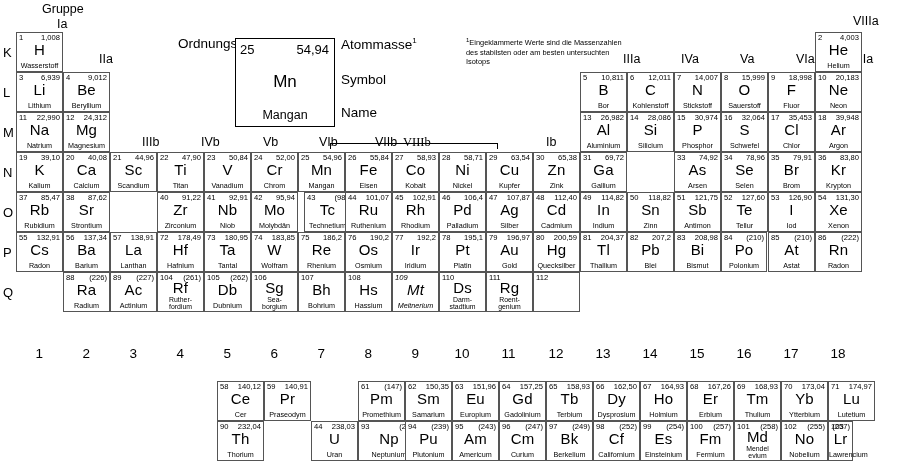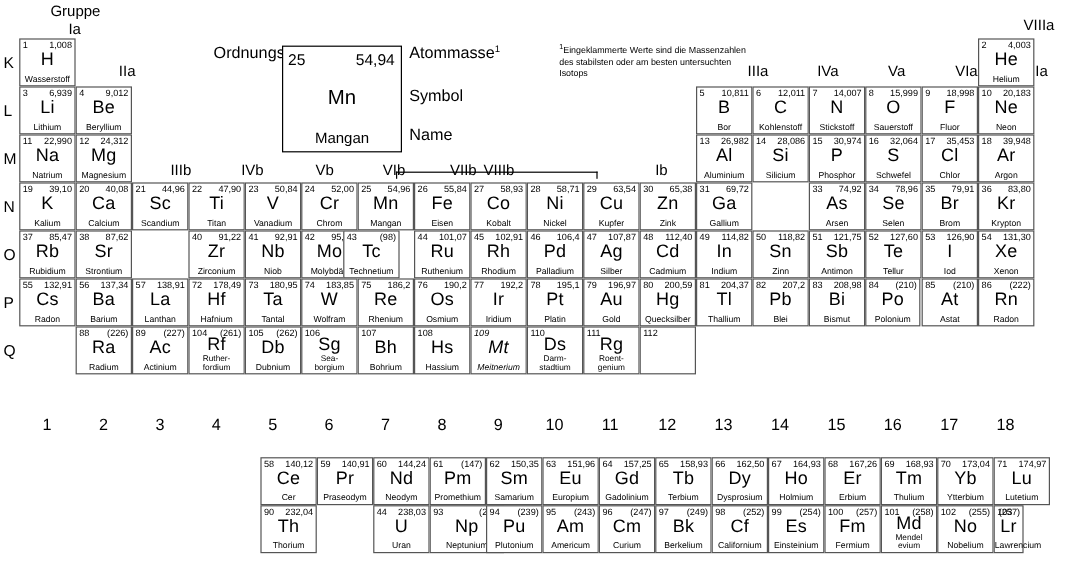--- a/index.html
+++ b/index.html
@@ -75,21 +75,21 @@
 
   <div class="lbl grp-head" style="left:42px;top:2px;">Gruppe</div>
   <div class="lbl grp-head" style="left:57px;top:17px;">Ia</div>
   <div class="lbl grp-head" style="left:99px;top:52px;">IIa</div>
 
   <div class="lbl grp-head" style="left:142px;top:135px;">IIIb</div>
   <div class="lbl grp-head" style="left:201px;top:135px;">IVb</div>
   <div class="lbl grp-head" style="left:263px;top:135px;">Vb</div>
   <div class="lbl grp-head" style="left:319px;top:135px;">VIb</div>
   <div class="lbl grp-head" style="left:375px;top:135px;">VIIb</div>
-  <div class="lbl grp-head" style="left:403px;top:135px;">VIIIb</div>
+  <div class="lbl grp-head" style="left:403px;top:135px;font-family:Liberation Serif, serif;">VIIIb</div>
   <div class="lbl grp-head" style="left:546px;top:135px;">Ib</div>
   <div class="lbl grp-head" style="left:601px;top:135px;">IIb</div>
 
   <div class="lbl grp-head" style="left:623px;top:52px;">IIIa</div>
   <div class="lbl grp-head" style="left:681px;top:52px;">IVa</div>
   <div class="lbl grp-head" style="left:740px;top:52px;">Va</div>
   <div class="lbl grp-head" style="left:796px;top:52px;">VIa</div>
   <div class="lbl grp-head" style="left:851px;top:52px;">VIIa</div>
   <div class="lbl grp-head" style="left:853px;top:14px;">VIIIa</div>
 
@@ -423,21 +423,21 @@
       <div class="nm">Niob</div>
     </div>
     <div class="cell" style="left: 251px; top: 192px; width: 47px;">
       <div class="top">
         <span class="num">42</span>
         <span class="mass">95,94</span>
       </div>
       <div class="sym">Mo</div>
       <div class="nm">Molybdän</div>
     </div>
-    <div class="cell" style="left: 286px; top: 192px; width: 47px;">
+    <div class="cell" style="left: 304px; top: 192px; width: 47px;">
       <div class="top">
         <span class="num">43</span>
         <span class="mass">(98)</span>
       </div>
       <div class="sym">Tc</div>
       <div class="nm">Technetium</div>
     </div>
     <div class="cell" style="left: 345px; top: 192px; width: 47px;">
       <div class="top">
         <span class="num">44</span>
@@ -766,28 +766,20 @@
       <div class="sym">Ce</div>
       <div class="nm">Cer</div>
     </div>
     <div class="cell" style="left: 264px; top: 381px; width: 47px;">
       <div class="top">
         <span class="num">59</span>
         <span class="mass">140,91</span>
       </div>
       <div class="sym">Pr</div>
       <div class="nm">Praseodym</div>
-    </div>
-    <div class="cell" style="left: 311px; top: 381px; width: 47px;">
-      <div class="top">
-        <span class="num">60</span>
-        <span class="mass">144,24</span>
-      </div>
-      <div class="sym">Nd</div>
-      <div class="nm">Neodym</div>
     </div>
     <div class="cell" style="left: 358px; top: 381px; width: 47px;">
       <div class="top">
         <span class="num">61</span>
         <span class="mass">(147)</span>
       </div>
       <div class="sym">Pm</div>
       <div class="nm">Promethium</div>
     </div>
     <div class="cell" style="left: 405px; top: 381px; width: 47px;">

